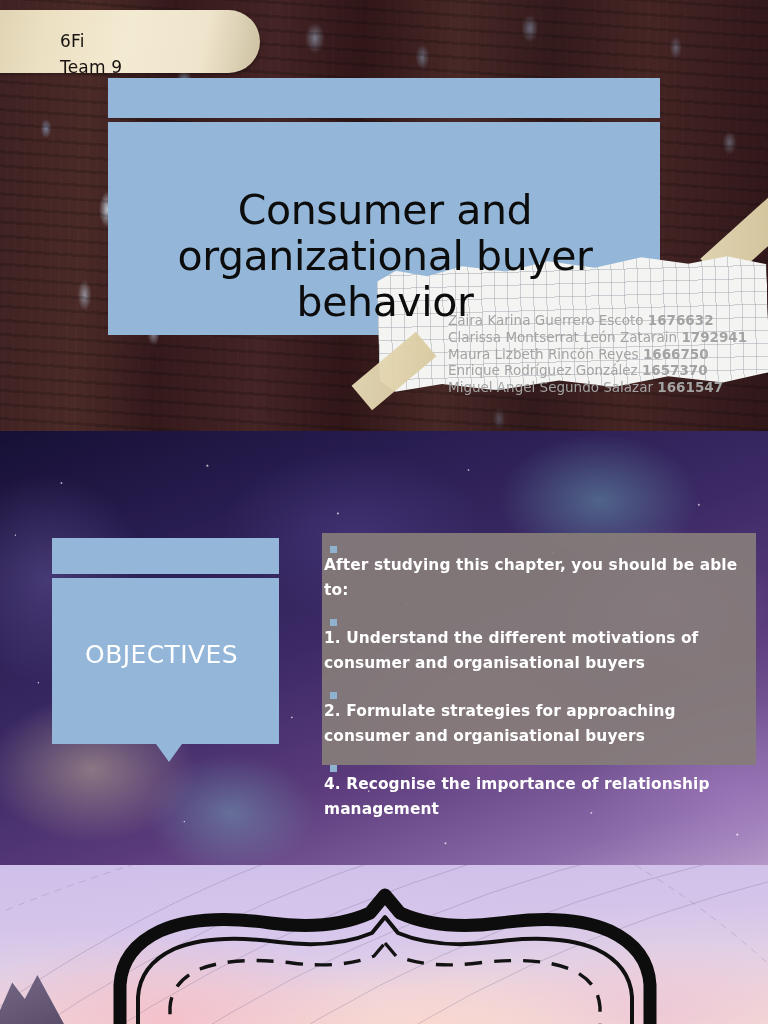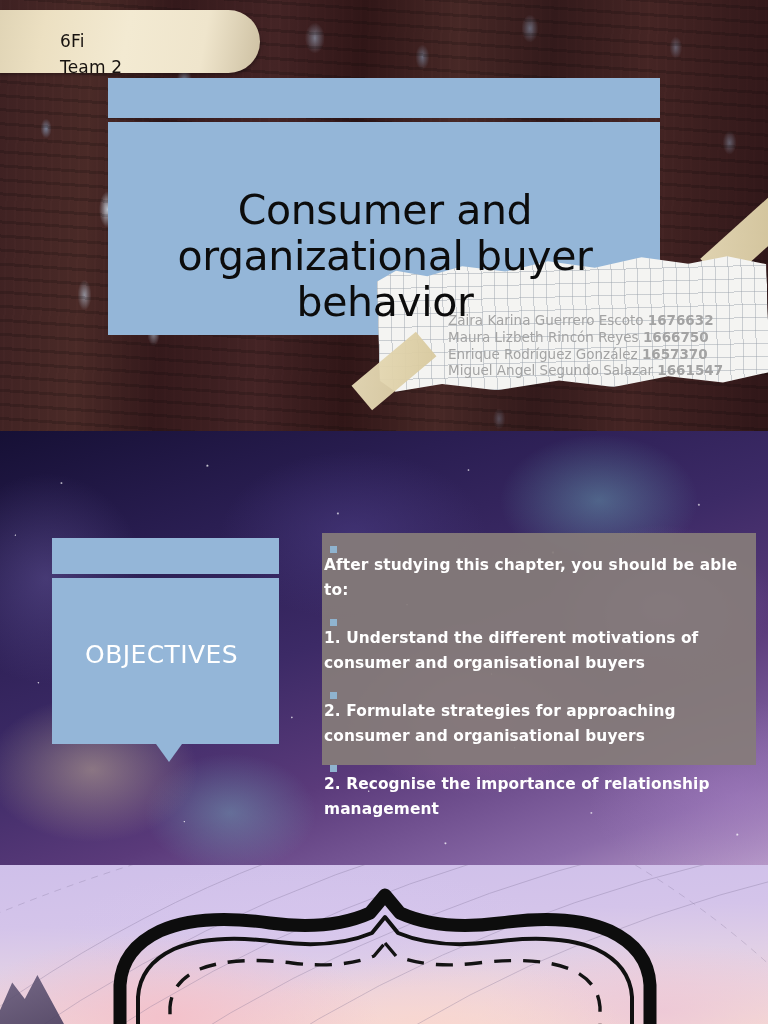--- a/index.html
+++ b/index.html
@@ -189,33 +189,34 @@
 <body>
 
 <div class="deck">
 
   <section class="slide" id="slide1">
     <div class="forest"></div>
 
     <div class="tape"></div>
     <div class="tape-txt">
       <div>6Fi</div>
-      <div>Team 2</div>
+      <div>Team 9</div>
     </div>
 
     <div class="card-strip" id="t-strip"></div>
     <div class="card-strip" id="t-body"></div>
     <h1 class="title-text">Consumer and organizational buyer behavior</h1>
 
     <div class="tape-c" id="tape-c1"></div>
     <div class="scrap"></div>
     <div class="tape-c" id="tape-c2"></div>
 
     <div class="names">
         <div><span>Zaira Karina Guerrero Escoto </span><b>1676632</b></div>
+        <div><span>Clarissa Montserrat León Zatarain </span><b>1792941</b></div>
         <div><span>Maura Lizbeth Rincón Reyes </span><b>1666750</b></div>
         <div><span>Enrique Rodríguez González </span><b>1657370</b></div>
         <div><span>Miguel Angel Segundo Salazar </span><b>1661547</b></div>
       </div>
   </section>
 
   <section class="slide" id="slide2">
     <div class="galaxy"></div>
     <div class="stars"></div>
   </section>
@@ -234,21 +235,21 @@
       <div class="bullet">
         <span class="sq"></span>
         <span class="tx">1. Understand the different motivations of consumer and organisational buyers</span>
       </div>
       <div class="bullet">
         <span class="sq"></span>
         <span class="tx">2. Formulate strategies for approaching consumer and organisational buyers</span>
       </div>
       <div class="bullet">
         <span class="sq"></span>
-        <span class="tx">2. Recognise the importance of relationship management</span>
+        <span class="tx">4. Recognise the importance of relationship management</span>
       </div>
     </div>
 
   <section class="slide" id="slide3">
     <div class="sunset"></div>
 
     <svg class="arcs" width="768" height="159">
       <g stroke="#7a6d90" stroke-width="0.8" fill="none" opacity="0.7">
         <path d="M-40,170 Q200,-10 470,-60"></path>
         <path d="M20,175 Q260,10 540,-50"></path>

